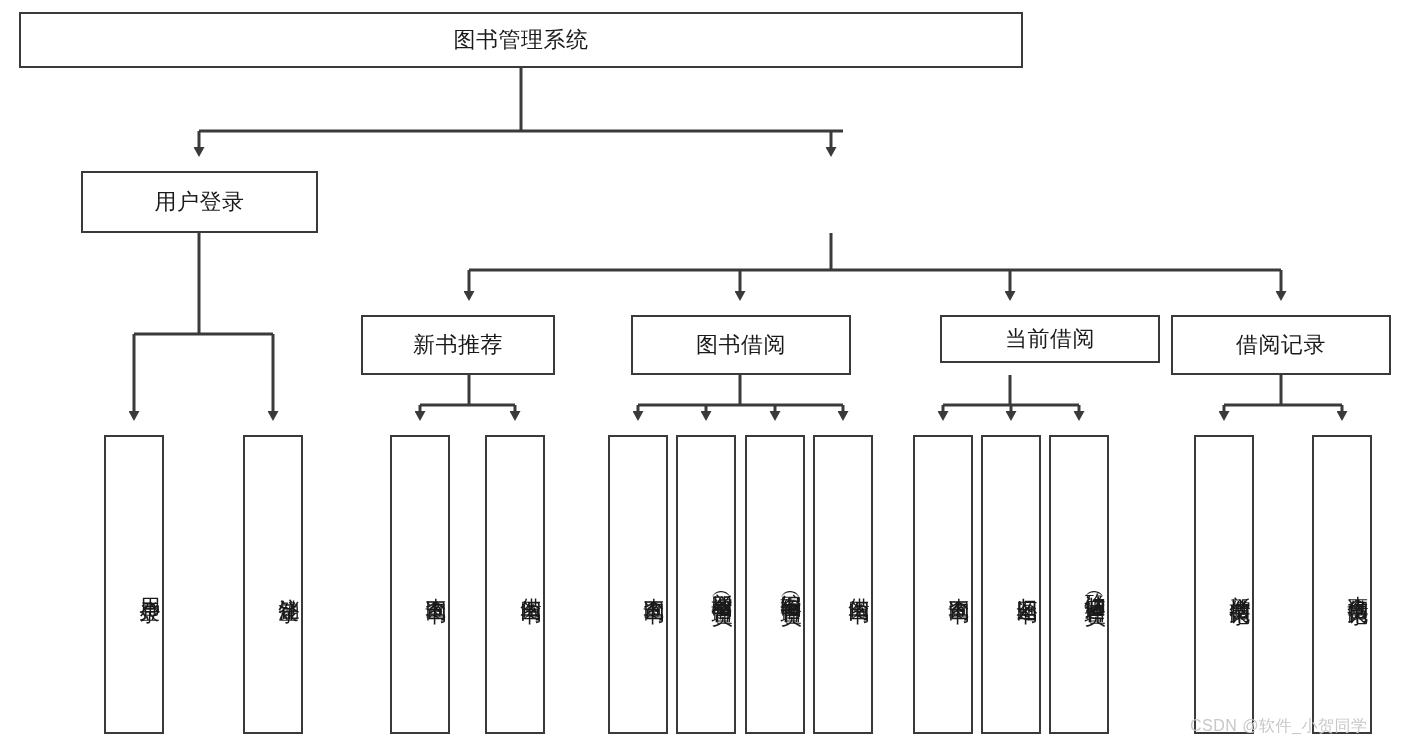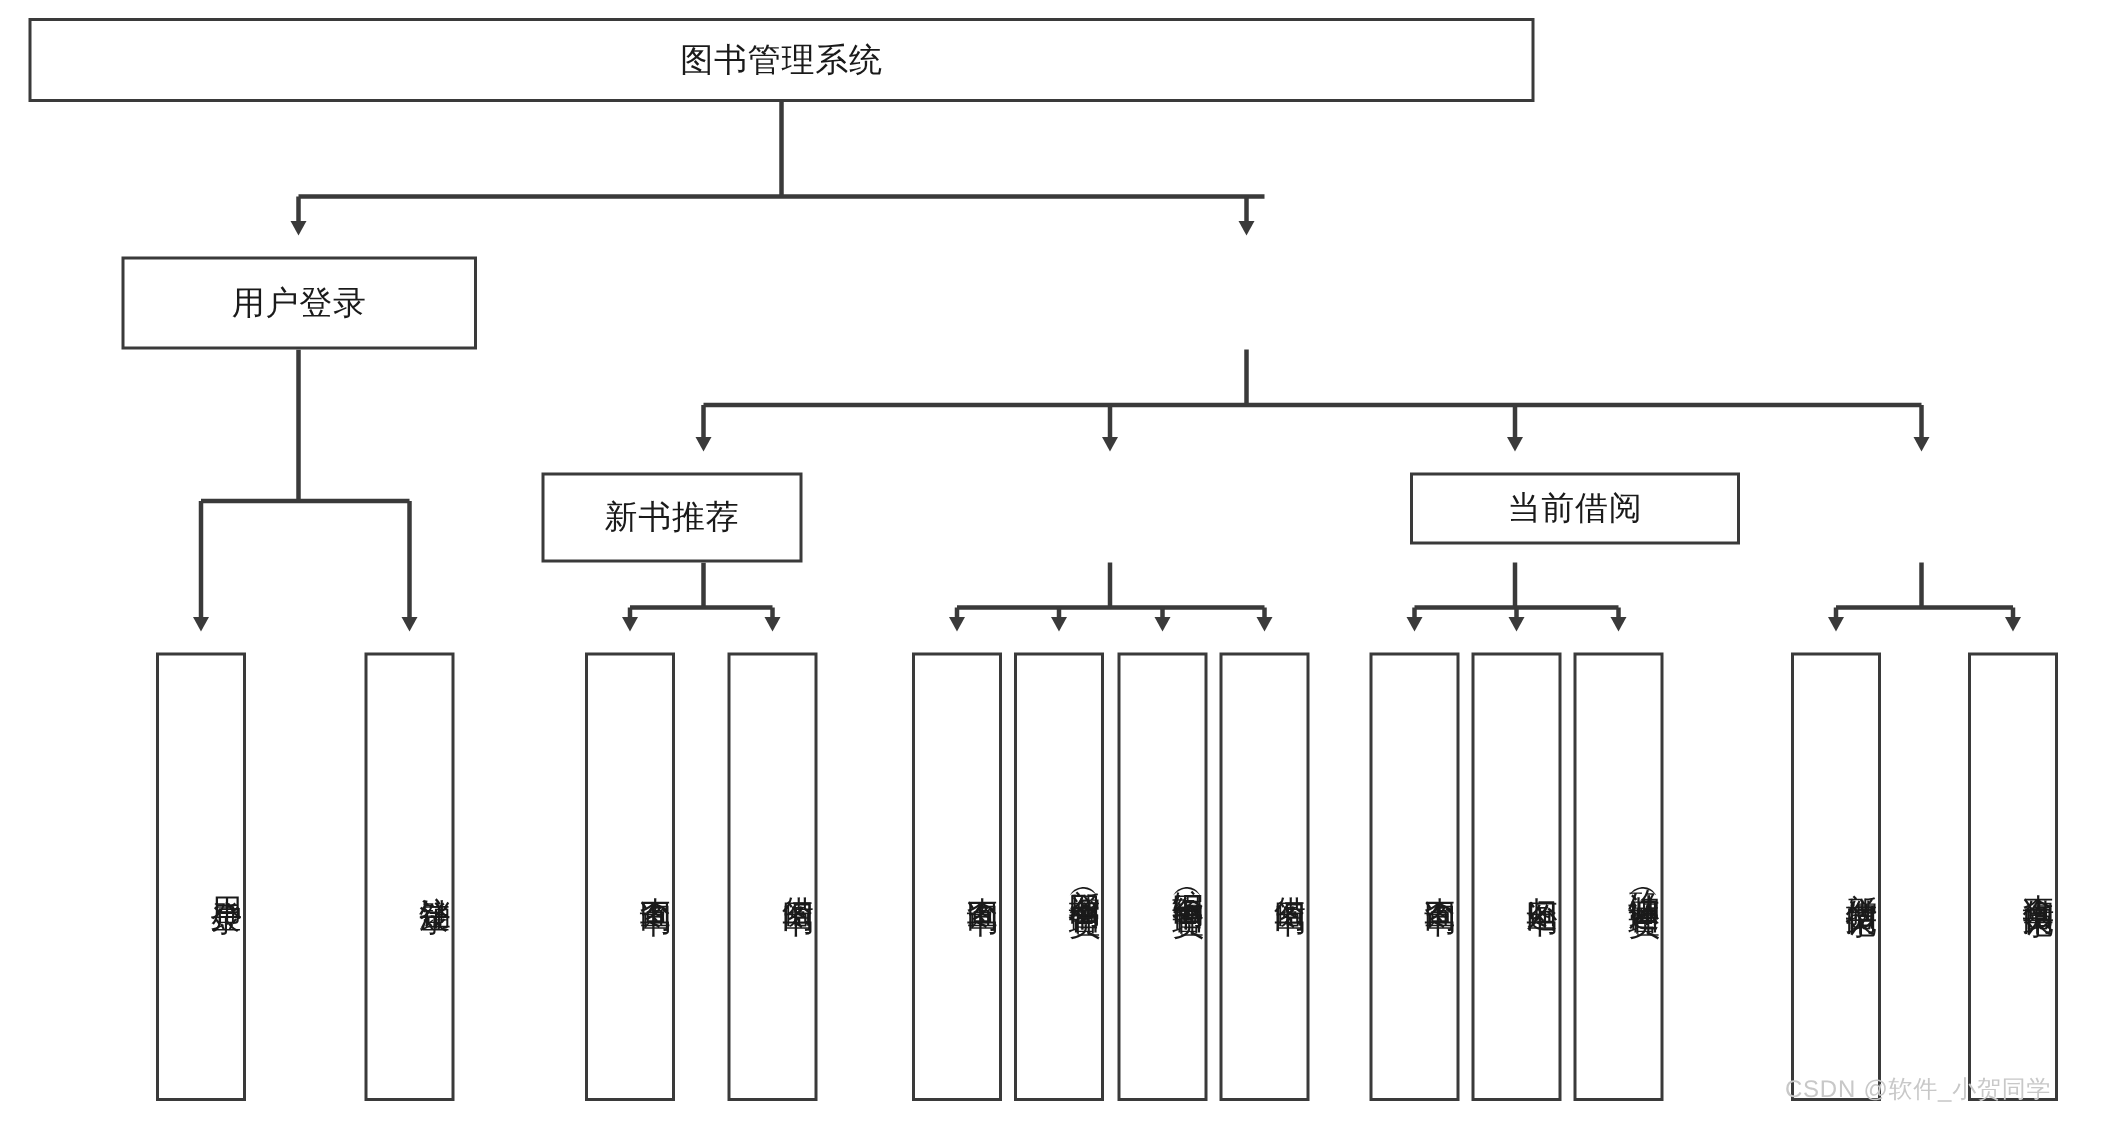--- a/index.html
+++ b/index.html
@@ -123,25 +123,31 @@
   </svg>
 
   <div class="node horizontal" style="left:19px; top:12px; width:1004px; height:56px;">
     <span class="node-label">图书管理系统</span>
   </div>
 
   <div class="node horizontal" style="left:81px; top:171px; width:237px; height:62px;">
     <span class="node-label">用户登录</span>
   </div>
 
-  <div class="node horizontal" style="left:361px; top:315px; width:174px; height:60px;">
+  <div class="node horizontal" style="left:361px; top:315px; width:194px; height:60px;">
     <span class="node-label">新书推荐</span>
+  </div>
+  <div class="node horizontal" style="left:631px; top:315px; width:220px; height:60px;">
+    <span class="node-label">图书借阅</span>
   </div>
   <div class="node horizontal" style="left:940px; top:315px; width:220px; height:48px;">
     <span class="node-label">当前借阅</span>
+  </div>
+  <div class="node horizontal" style="left:1171px; top:315px; width:220px; height:60px;">
+    <span class="node-label">借阅记录</span>
   </div>
 
   <div class="node vertical" style="left:104px; top:435px; width:60px; height:299px;">
     <span class="node-label">用户登录</span>
   </div>
   <div class="node vertical" style="left:243px; top:435px; width:60px; height:299px;">
     <span class="node-label">注销登录</span>
   </div>
 
   <div class="node vertical" style="left:390px; top:435px; width:60px; height:299px;">

